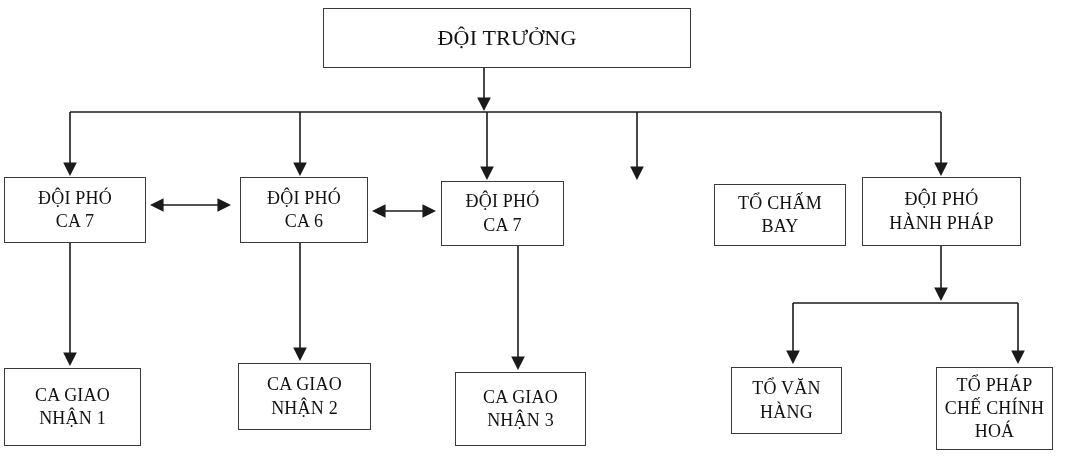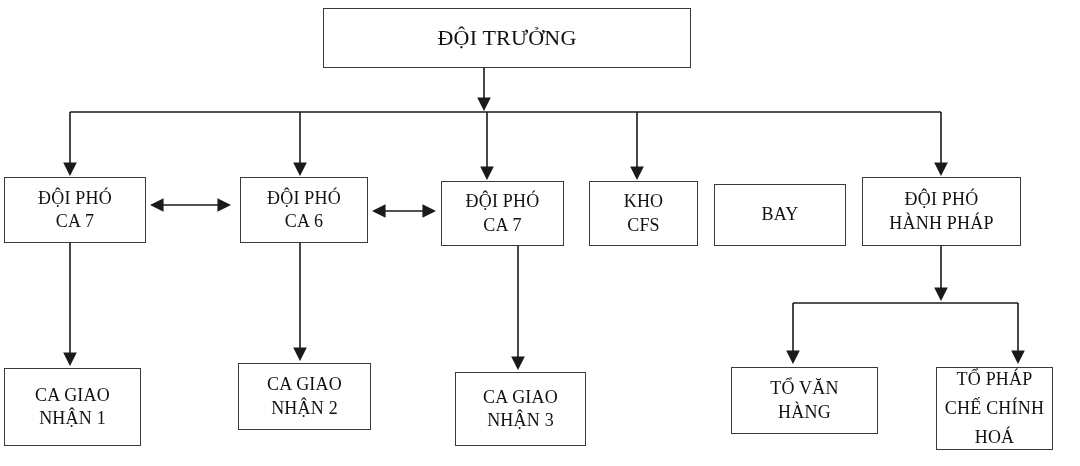--- a/index.html
+++ b/index.html
@@ -94,26 +94,23 @@
   <div class="node" style="left:240px; top:177px; width:128px; height:66px;">
     <span>ĐỘI PHÓ</span>
     <span>CA 6</span>
   </div>
 
   <div class="node" style="left:441px; top:181px; width:123px; height:65px;">
     <span>ĐỘI PHÓ</span>
     <span>CA 7</span>
   </div>
 
-  <div class="node" style="left:589px; top:181px; width:109px; height:65px;">
-    <span>KHO</span>
-    <span>CFS</span>
-  </div>
 
   <div class="node" style="left:714px; top:184px; width:132px; height:62px;">
+    <span>TỔ CHẤM</span>
     <span>BAY</span>
   </div>
 
   <div class="node" style="left:862px; top:177px; width:159px; height:69px;">
     <span>ĐỘI PHÓ</span>
     <span>HÀNH PHÁP</span>
   </div>
 
   <div class="node" style="left:4px; top:368px; width:137px; height:78px;">
     <span>CA GIAO</span>
@@ -123,24 +120,24 @@
   <div class="node" style="left:238px; top:363px; width:133px; height:67px;">
     <span>CA GIAO</span>
     <span>NHẬN 2</span>
   </div>
 
   <div class="node" style="left:455px; top:372px; width:131px; height:74px;">
     <span>CA GIAO</span>
     <span>NHẬN 3</span>
   </div>
 
-  <div class="node" style="left:731px; top:367px; width:147px; height:67px;">
+  <div class="node" style="left:731px; top:367px; width:111px; height:67px;">
     <span>TỔ VĂN</span>
     <span>HÀNG</span>
   </div>
 
-  <div class="node" style="left:936px; top:367px; width:117px; height:83px;justify-content:space-between;">
+  <div class="node" style="left:936px; top:367px; width:117px; height:83px;">
     <span>TỔ PHÁP</span>
     <span>CHẾ CHÍNH</span>
     <span>HOÁ</span>
   </div>
 
 </div>
 
 </body></html>

